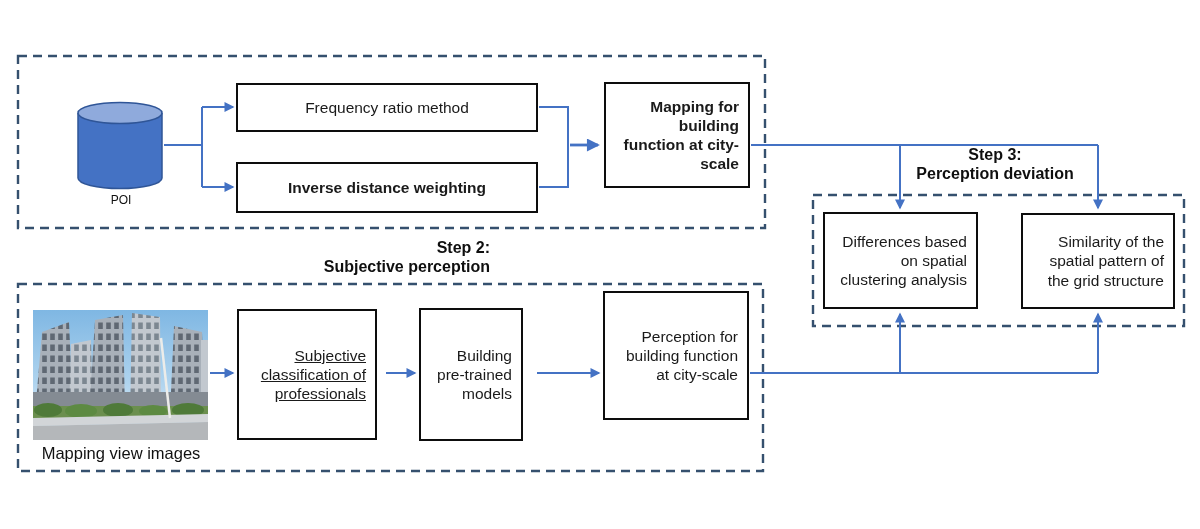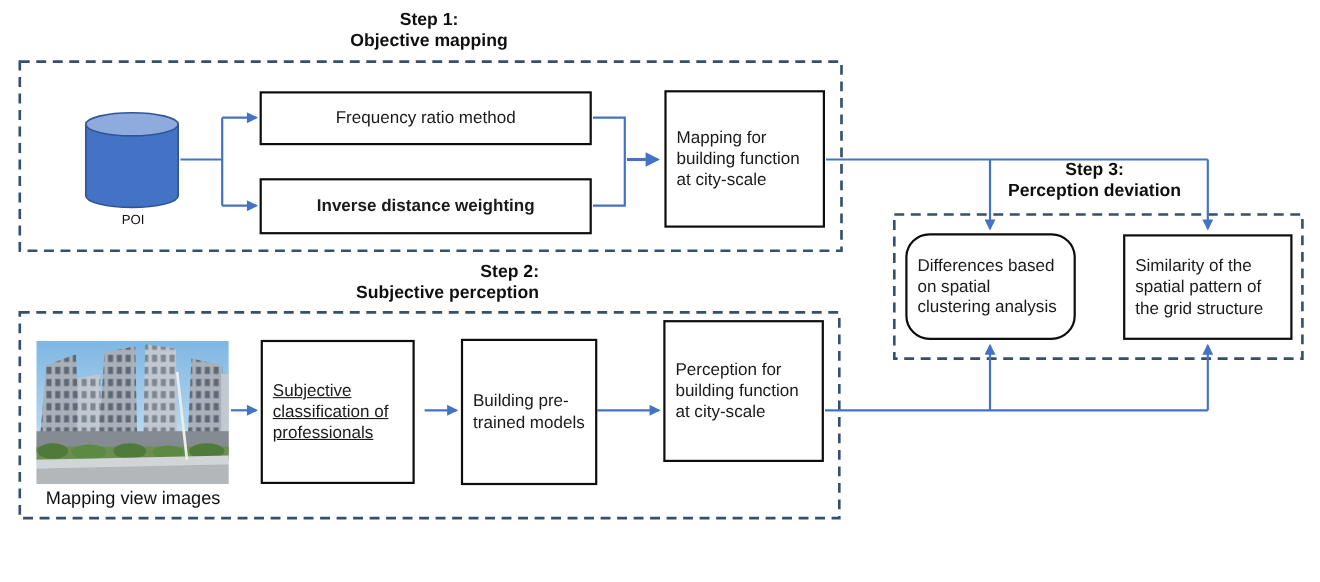--- a/index.html
+++ b/index.html
@@ -4,21 +4,21 @@
 <style>
   html,body{margin:0;padding:0;background:#fff;}
   #canvas{
     position:relative;width:1200px;height:529px;background:#ffffff;overflow:hidden;
     font-family:"Liberation Sans", sans-serif;
   }
   #wires{position:absolute;left:0;top:0;z-index:1;}
   .box{
     position:absolute;box-sizing:border-box;z-index:2;
     border:2.5px solid #0d0d0d;background:#ffffff;
-    display:flex;align-items:center;justify-content:center;text-align:left;
+    display:flex;align-items:center;justify-content:center;text-align:right;
     font-size:15.5px;line-height:1.24;color:#1a1a1a;padding:4px 9px;
   }
   .title{
     position:absolute;z-index:2;text-align:center;
     font-weight:bold;font-size:16px;line-height:1.16;color:#0f0f0f;
   }
   .cap{
     position:absolute;z-index:2;text-align:center;color:#111;
   }
   .dash{fill:none;stroke:#35506E;stroke-width:2.4;stroke-dasharray:9 6;}
@@ -94,38 +94,34 @@
       <ellipse cx="48" cy="101" rx="16" ry="7" fill="#5d8a42"></ellipse>
       <ellipse cx="85" cy="100" rx="15" ry="7" fill="#4f7a39"></ellipse>
       <ellipse cx="120" cy="101" rx="14" ry="6" fill="#5d8a42"></ellipse>
       <ellipse cx="155" cy="100" rx="16" ry="7" fill="#4f7a39"></ellipse>
       <polygon points="0,108 175,104 175,112 0,116" fill="#d2d5d8"></polygon>
       <polygon points="0,116 175,112 175,130 0,130" fill="#b4b7ba"></polygon>
       <line x1="128" y1="28" x2="137" y2="108" stroke="#ecece9" stroke-width="2.5"></line>
     </g>
   </svg>
 
-  <div class="title" style="left:290px;top:10px;width:200px;">
-    <div>Step 1:</div>
-    <div>Objective mapping</div>
-  </div>
   <div class="title" style="left:290px;top:239px;width:200px;text-align:right;">
     <div>Step 2:</div>
     <div>Subjective perception</div>
   </div>
   <div class="title" style="left:895px;top:146px;width:200px;">
     <div>Step 3:</div>
     <div>Perception deviation</div>
   </div>
 
   <div class="box" style="left:236px;top:83px;width:302px;height:49px;">Frequency ratio method</div>
   <div class="box" style="left:236px;top:162px;width:302px;height:51px;font-weight:bold;">Inverse distance weighting</div>
-  <div class="box" style="left:604px;top:82px;width:146px;height:125px;">Mapping for building function at city-scale</div>
+  <div class="box" style="left:604px;top:82px;width:146px;height:106px;font-weight:bold;">Mapping for building function at city-scale</div>
   <div class="box" style="left:237px;top:309px;width:140px;height:131px;text-decoration:underline;">Subjective classification of professionals</div>
-  <div class="box" style="left:419px;top:308px;width:124px;height:133px;">Building pre-trained models</div>
+  <div class="box" style="left:419px;top:308px;width:104px;height:133px;">Building pre-trained models</div>
   <div class="box" style="left:603px;top:291px;width:146px;height:129px;">Perception for building function at city-scale</div>
-  <div class="box" style="left:823px;top:212px;width:155px;height:97px;border-radius:22px;">Differences based on spatial clustering analysis</div>
+  <div class="box" style="left:823px;top:212px;width:155px;height:97px;">Differences based on spatial clustering analysis</div>
   <div class="box" style="left:1021px;top:213px;width:154px;height:96px;">Similarity of the spatial pattern of the grid structure</div>
 
   <div class="cap" style="left:71px;top:193px;width:100px;font-size:12px;">POI</div>
   <div class="cap" style="left:25px;top:444px;width:192px;font-size:16.5px;">Mapping view images</div>
 
 </div>
 
 </body></html>

